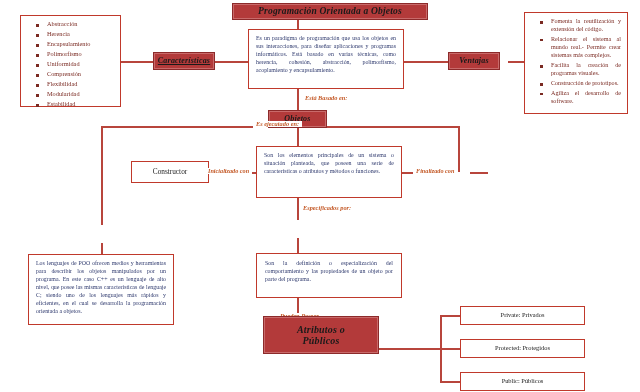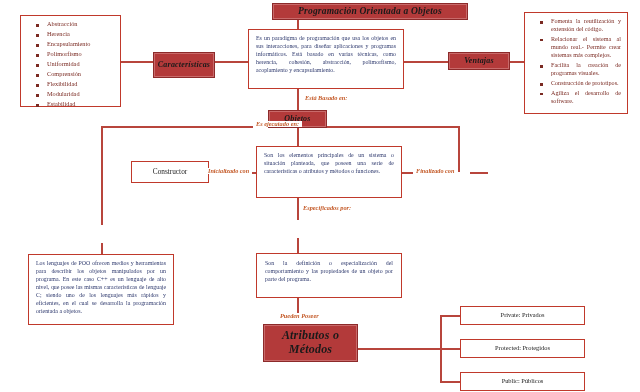--- a/index.html
+++ b/index.html
@@ -133,47 +133,47 @@
   <div class="ln v" style="left:101px; top:243px; height:11px;"></div>
 
   <div class="ln v" style="left:297px; top:298px; height:20px;"></div>
 
   <div class="ln h" style="left:358px; top:348px; width:84px;"></div>
   <div class="ln v" style="left:440px; top:315px; height:68px;"></div>
   <div class="ln h" style="left:440px; top:315px; width:50px;"></div>
   <div class="ln h" style="left:440px; top:348px; width:50px;"></div>
   <div class="ln h" style="left:440px; top:381px; width:50px;"></div>
 
-  <div class="box node" style="left:232px; top:3px; width:196px; height:17px; font-size:9.5px;margin-left:40px;">
+  <div class="box node" style="left:232px; top:3px; width:196px; height:17px; font-size:9.5px;">
     <span>Programación Orientada a Objetos</span>
   </div>
 
   <div class="box panel" style="left:20px; top:15px; width:101px; height:92px; font-size:6.3px; padding-top:4px;">
     <ul>
       <li><span>Abstracción</span></li>
       <li><span>Herencia</span></li>
       <li><span>Encapsulamiento</span></li>
       <li><span>Polimorfismo</span></li>
       <li><span>Uniformidad</span></li>
       <li><span>Comprensión</span></li>
       <li><span>Flexibilidad</span></li>
       <li><span>Modularidad</span></li>
       <li><span>Estabilidad</span></li>
     </ul>
   </div>
 
-  <div class="box node" style="left:153px; top:52px; width:62px; height:26px; font-size:8px;">
+  <div class="box node" style="left:153px; top:52px; width:62px; height:18px; font-size:8px;text-decoration:underline;">
     <span>Características</span>
   </div>
 
   <div class="box panel" style="left:248px; top:29px; width:156px; height:60px; font-size:5.9px; padding:5px 7px;">
     <span>Es un paradigma de programación que usa los objetos en sus interacciones, para diseñar aplicaciones y programas informáticos. Está basado en varias técnicas, como herencia, cohesión, abstracción, polimorfismo, acoplamiento y encapsulamiento.</span>
   </div>
 
-  <div class="box node" style="left:448px; top:52px; width:62px; height:18px; font-size:8px;">
+  <div class="box node" style="left:448px; top:52px; width:52px; height:18px; font-size:8px;">
     <span>Ventajas</span>
   </div>
 
   <div class="box panel" style="left:524px; top:12px; width:104px; height:102px; font-size:6.1px; padding-top:4px;">
     <ul>
       <li><span>Fomenta la reutilización y extensión del código.</span></li>
       <li><span>Relacionar el sistema al mundo real.- Permite crear sistemas más complejos.</span></li>
       <li><span>Facilita la creación de programas visuales.</span></li>
       <li><span>Construcción de prototipos.</span></li>
       <li><span>Agiliza el desarrollo de software.</span></li>
@@ -220,23 +220,23 @@
 
 
   <div class="box panel" style="left:28px; top:254px; width:146px; height:71px; font-size:5.9px; padding:5px 7px;">
     <span>Los lenguajes de POO ofrecen medios y herramientas para describir los objetos manipulados por un programa. En este caso C++ es un lenguaje de alto nivel, que posee las mismas características de lenguaje C; siendo uno de los lenguajes más rápidos y eficientes, en el cual se desarrolla la programación orientada a objetos.</span>
   </div>
 
   <div class="elabel" style="left:277px; top:313px; font-size:6.3px;">
     <span>Pueden Poseer</span>
   </div>
 
-  <div class="box node" style="left:263px; top:324px; width:95px; height:38px; font-size:12px; flex-direction:column;">
+  <div class="box node" style="left:263px; top:316px; width:116px; height:38px; font-size:10px; flex-direction:column;">
     <span>Atributos o</span>
-    <span>Métodos</span>
+    <span>Públicos</span>
   </div>
 
   <div class="box panel plain" style="left:460px; top:306px; width:125px; height:19px; font-size:6.4px;">
     <span>Private: Privados</span>
   </div>
   <div class="box panel plain" style="left:460px; top:339px; width:125px; height:19px; font-size:6.4px;">
     <span>Protected: Protegidos</span>
   </div>
   <div class="box panel plain" style="left:460px; top:372px; width:125px; height:19px; font-size:6.4px;">
     <span>Public: Públicos</span>

